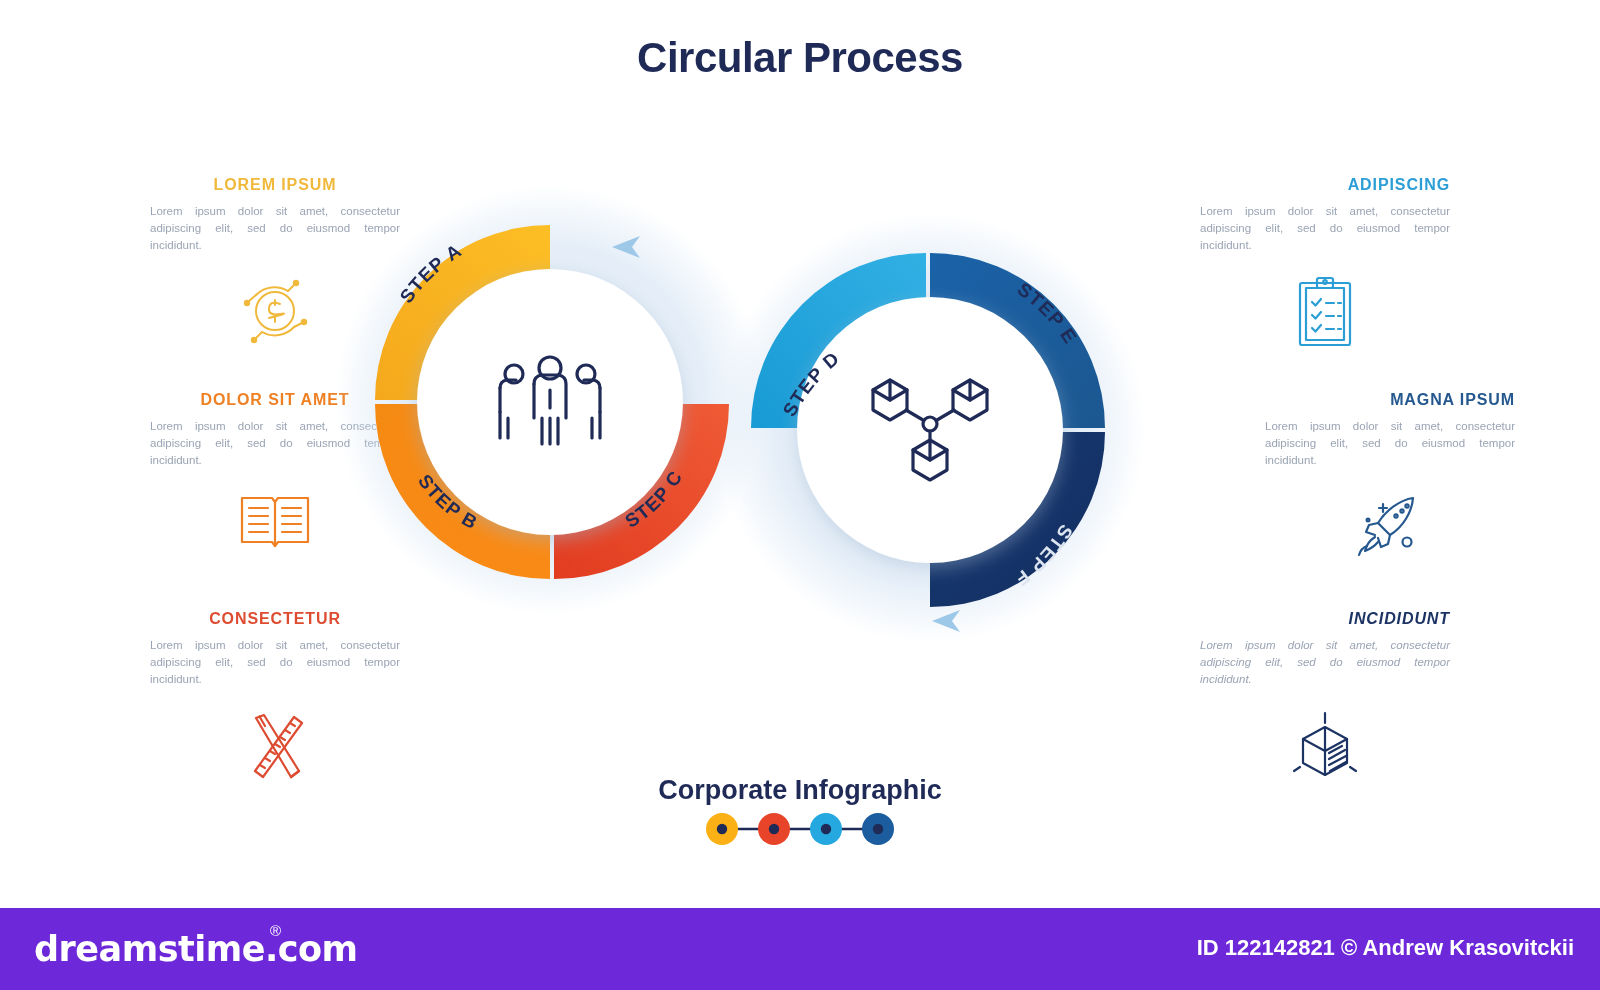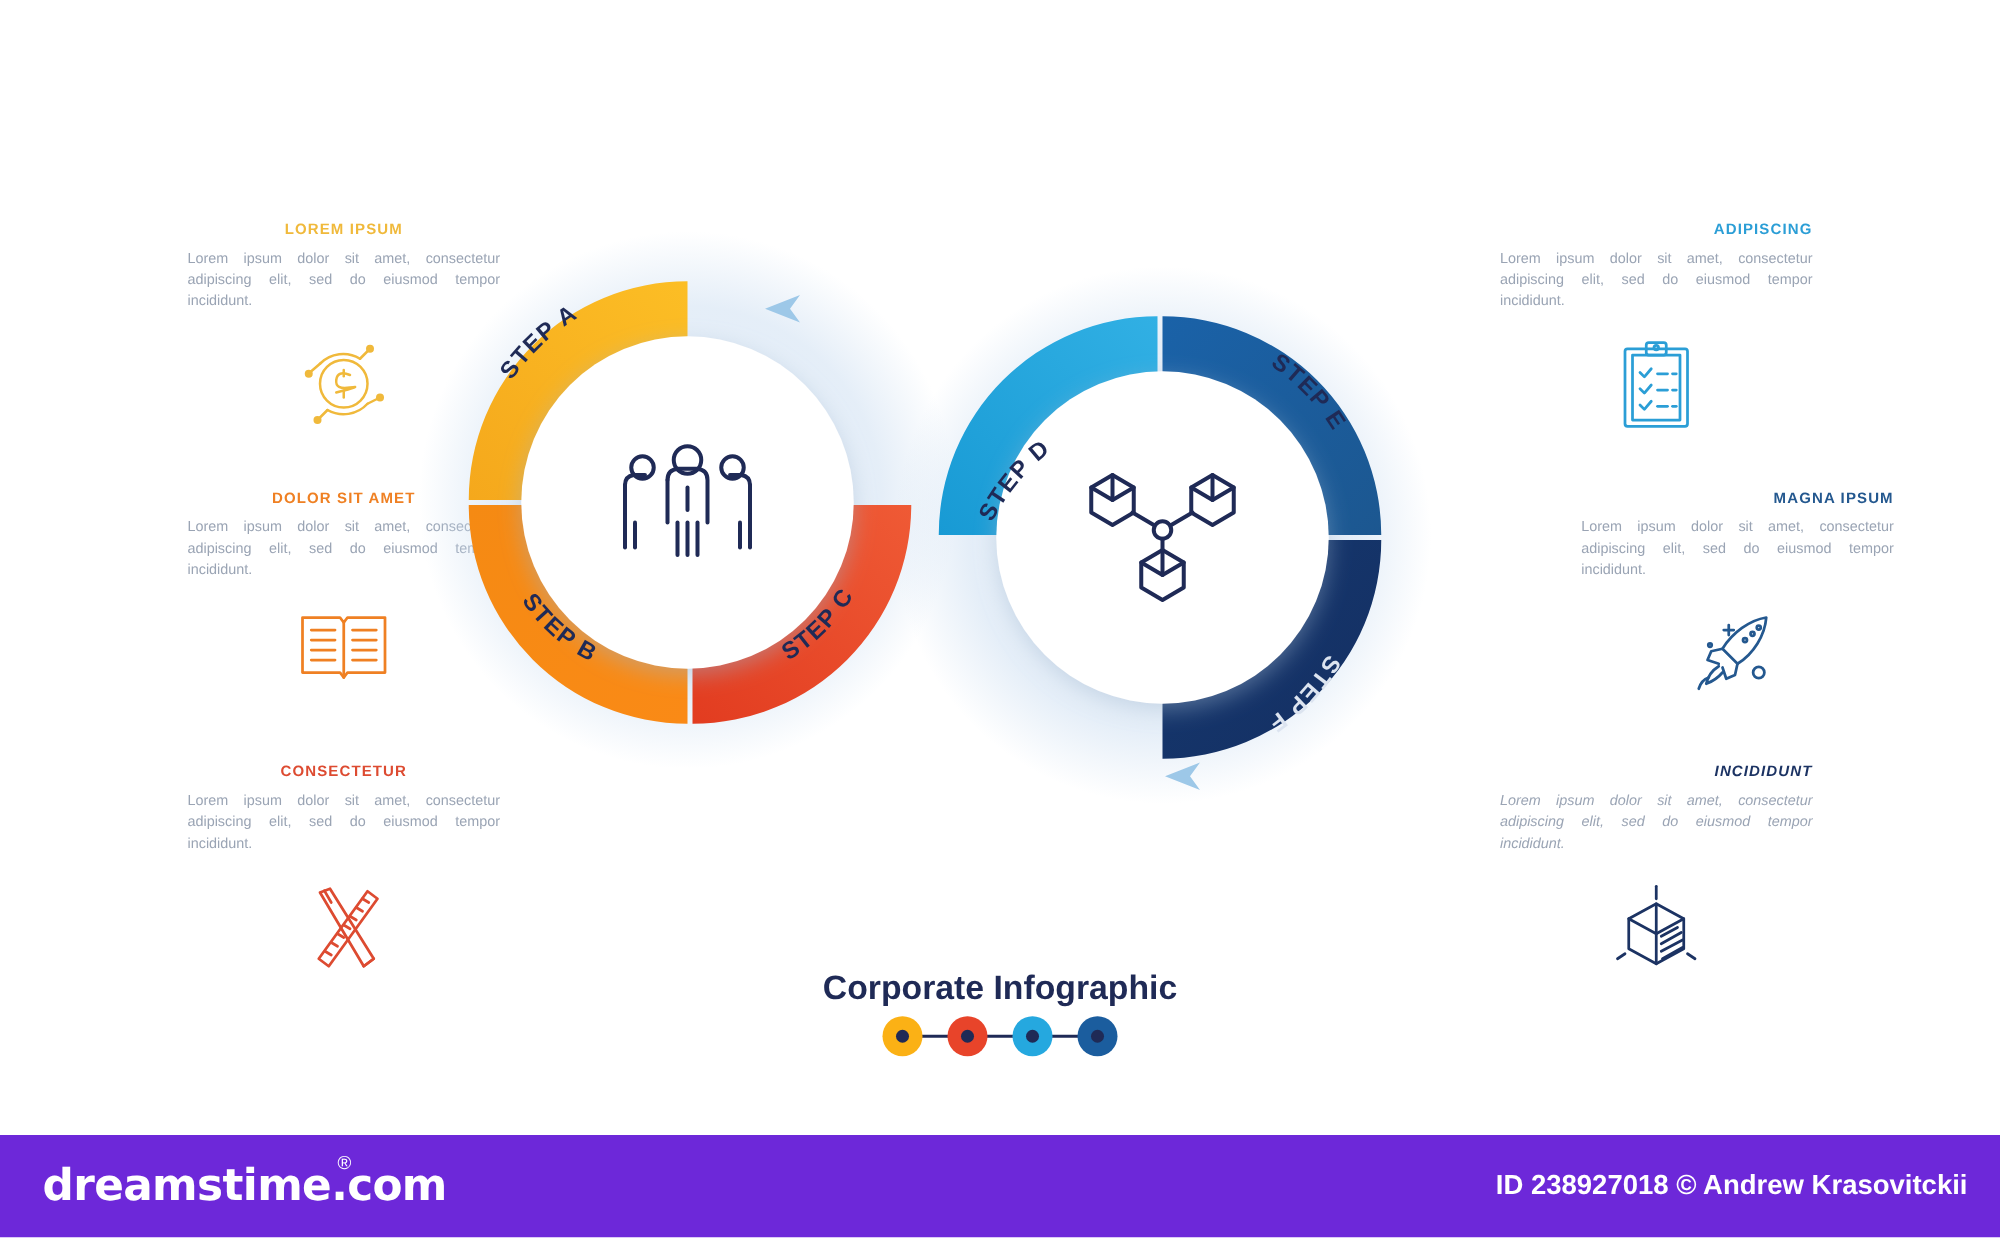--- a/index.html
+++ b/index.html
@@ -17,21 +17,21 @@
     text-align: center;
     font-size: 42px; font-weight: 700; letter-spacing: -0.5px;
     color: #1f2a56;
   }
 
   
   .side-block { position: absolute; width: 250px; }
   .side-block.left  { text-align: right; }
   .side-block.right { text-align: left; }
   .sb-title {
-    font-size: 12px; font-weight: 700; letter-spacing: 0.9px;
+    font-size: 16px; font-weight: 700; letter-spacing: 0.9px;
     margin-bottom: 9px; white-space: nowrap;
   }
   .side-block.left .sb-title  { text-align: center; }
   .side-block.right .sb-title { text-align: right; }
   .sb-body {
     font-size: 11.5px; line-height: 1.46; color: #9aa4b4;
     text-align: justify; text-align-last: left;
   }
   .side-block.left .sb-body { text-align: justify; text-align-last: left; }
   .sb-icon {
@@ -69,20 +69,21 @@
   .ds-id {
     position: absolute; right: 26px; top: 27px;
     font-size: 22px; font-weight: 700; color: #fff;
   }
 </style>
 </head>
 <body>
 
 <div id="stage">
 
+  <div class="main-title">Circular Process</div>
 
   <div class="side-block left" style="left:150px; top:176px;">
     <div class="sb-title" style="color:#f0b93b">LOREM IPSUM</div>
     <div class="sb-body">Lorem ipsum dolor sit amet, consectetur adipiscing elit, sed do eiusmod tempor incididunt.</div>
     <div class="sb-icon">
       <svg width="78" height="72" viewBox="0 0 78 72">
         <g fill="none" stroke="#f0b93b" stroke-width="2" stroke-linecap="round">
           <circle cx="39" cy="36" r="19"></circle>
           <path d="M20 20 A26 26 0 0 1 52 16"></path>
           <path d="M58 52 A26 26 0 0 1 26 57"></path>
@@ -369,16 +370,16 @@
       <g>
         <circle cx="178" cy="17" r="16" fill="#1b5d9e"></circle>
           <circle cx="178" cy="17" r="5.2" fill="#1f2a56"></circle>
       </g>
     </svg>
   </div>
 
   <div class="footer">
     <div class="ds-logo">dreamstime.com</div>
     <div class="ds-reg">®</div>
-    <div class="ds-id">ID 238927018 © Andrew Krasovitckii</div>
+    <div class="ds-id">ID 122142821 © Andrew Krasovitckii</div>
   </div>
 
 </div>
 
 </body></html>

